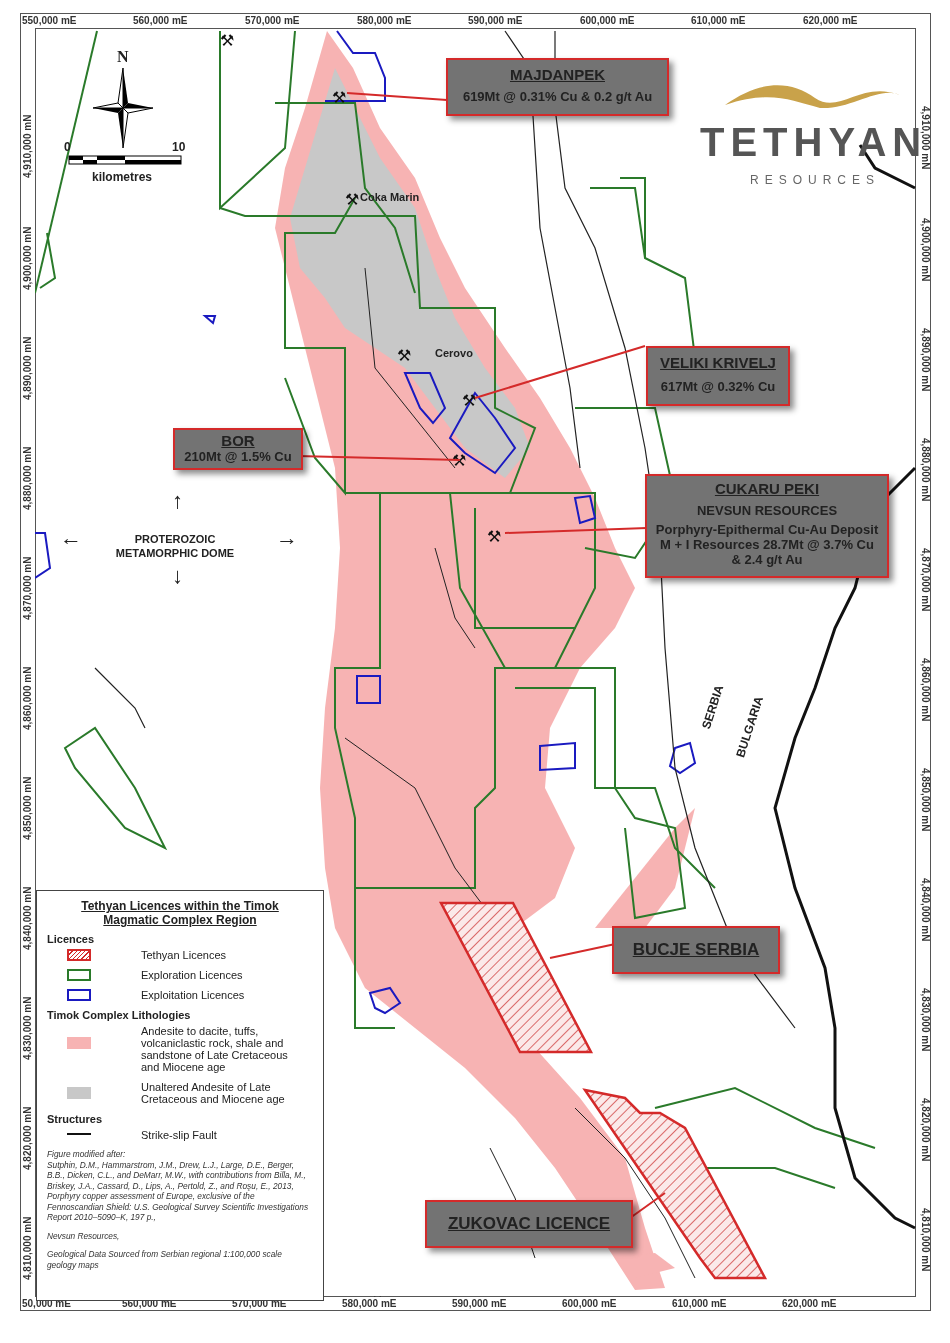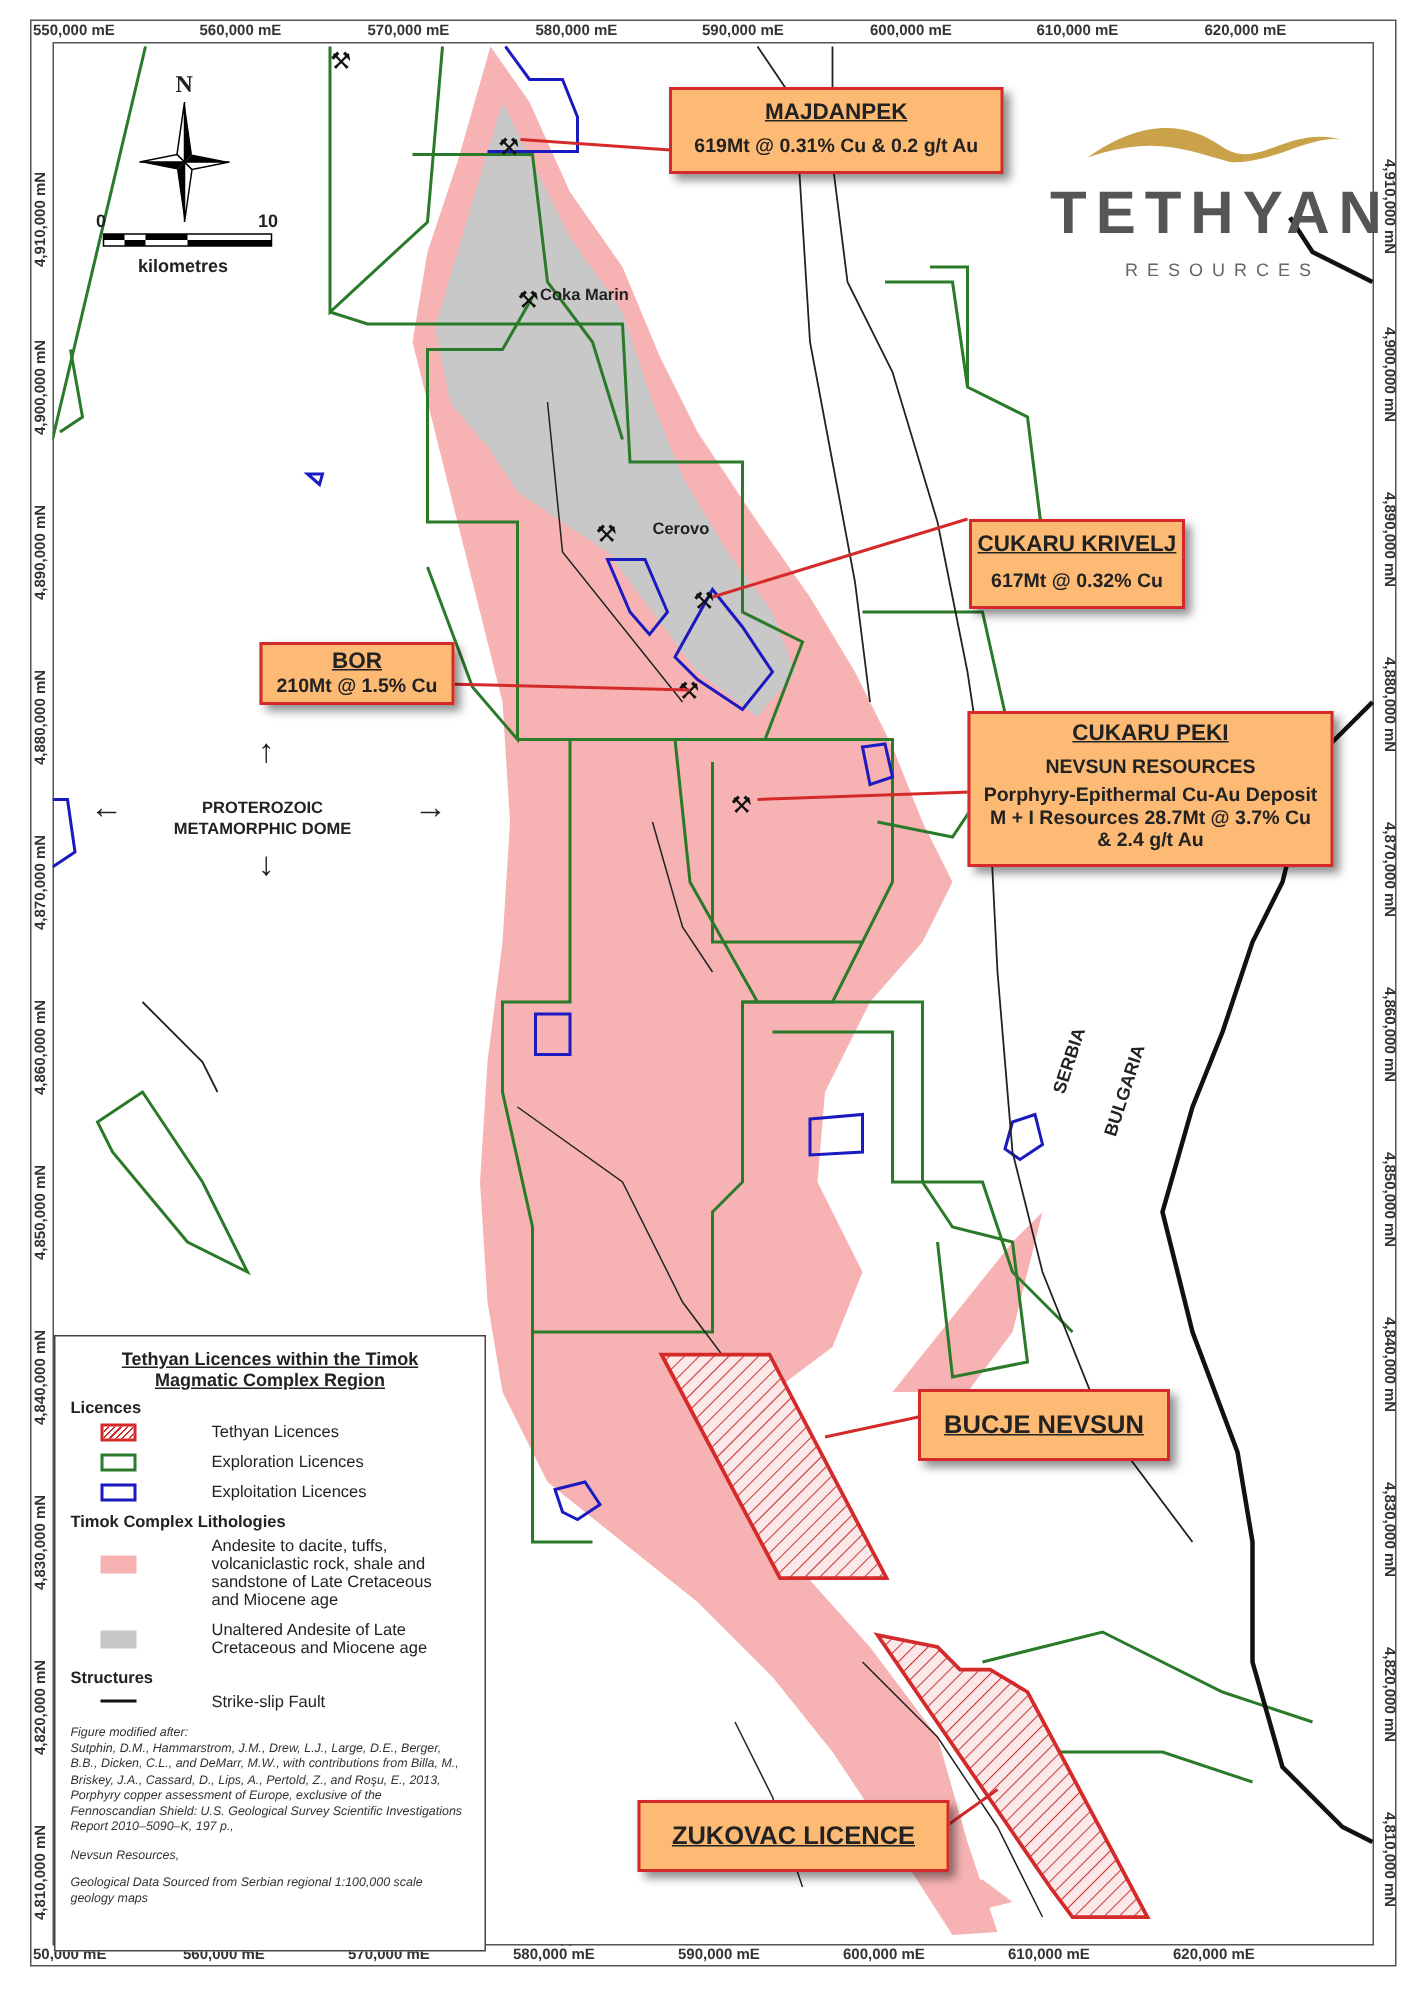--- a/index.html
+++ b/index.html
@@ -6,21 +6,21 @@
   body{width:950px;height:1343px;position:relative;overflow:hidden;font-family:"Liberation Sans",sans-serif;}
   .frame{position:absolute;left:20px;top:13px;width:911px;height:1298px;border:1px solid #555;box-sizing:border-box;}
   .inner{position:absolute;left:35px;top:28px;width:881px;height:1269px;border:1px solid #555;box-sizing:border-box;}
   .tick-top,.tick-bot{position:absolute;font-size:10px;font-weight:bold;color:#333;white-space:nowrap;}
   .tick-top{top:15px;}
   .tick-bot{top:1298px;font-size:10px;}
   .tick-l,.tick-r{position:absolute;font-size:10px;font-weight:bold;color:#333;white-space:nowrap;width:0;height:0;}
   .tick-l span{display:block;transform:rotate(-90deg);transform-origin:left top;white-space:nowrap;}
   .tick-r span{display:block;transform:rotate(90deg);transform-origin:left top;white-space:nowrap;}
   svg.map{position:absolute;left:35px;top:28px;}
-  .callout{position:absolute;background:#fdba74;border:2px solid #d42a2a;box-shadow:4px 4px 6px rgba(0,0,0,.45);text-align:center;font-weight:bold;color:#222;box-sizing:border-box;}
+  .callout{position:absolute;background:#737373;border:2px solid #d42a2a;box-shadow:4px 4px 6px rgba(0,0,0,.45);text-align:center;font-weight:bold;color:#222;box-sizing:border-box;}
   .callout .t{text-decoration:underline;font-size:15px;display:block;}
   .callout .s{font-size:13px;display:block;}
   .legend{position:absolute;left:36px;top:890px;width:288px;height:411px;background:#fff;border:1px solid #444;box-sizing:border-box;padding:8px 10px;color:#222;}
   .legend h3{margin:0 0 6px;text-align:center;font-size:12px;text-decoration:underline;font-weight:bold;line-height:14px;}
   .legend .sec{font-weight:bold;font-size:11px;margin:6px 0 4px;}
   .legend .row{display:flex;align-items:flex-start;margin:4px 0 8px;font-size:11px;}
   .legend .sw{width:24px;height:12px;margin:0 50px 0 20px;flex:none;box-sizing:border-box;}
   .legend .refs{font-size:8.3px;font-style:italic;line-height:10.5px;margin-top:8px;color:#333;}
   .logo{position:absolute;left:700px;top:30px;width:230px;height:110px;margin-top:40px;}
   .logo .name{position:absolute;left:0;top:50px;font-size:40px;letter-spacing:6px;color:#555;font-weight:bold;}
@@ -254,36 +254,36 @@
 <div class="dome" style="width:150px">PROTEROZOIC METAMORPHIC DOME</div>
 
 <div class="country" style="left:690px;top:700px;transform:rotate(-72deg)">SERBIA</div>
 <div class="country" style="left:718px;top:720px;transform:rotate(-72deg)">BULGARIA</div>
 
 <div class="callout" style="left:446px;top:58px;width:223px;height:58px;padding-top:6px">
   <span class="t">MAJDANPEK</span>
   <span class="s" style="margin-top:6px">619Mt @ 0.31% Cu &amp; 0.2 g/t Au</span>
 </div>
 <div class="callout" style="left:646px;top:346px;width:144px;height:60px;padding-top:6px">
-  <span class="t">CUKARU KRIVELJ</span>
+  <span class="t">VELIKI KRIVELJ</span>
   <span class="s" style="margin-top:8px">617Mt @ 0.32% Cu</span>
 </div>
 <div class="callout" style="left:173px;top:428px;width:130px;height:42px;padding-top:2px">
   <span class="t">BOR</span>
   <span class="s">210Mt @ 1.5% Cu</span>
 </div>
 <div class="callout" style="left:645px;top:474px;width:244px;height:104px;padding-top:4px">
   <span class="t">CUKARU PEKI</span>
   <span class="s" style="margin-top:6px">NEVSUN RESOURCES</span>
   <span class="s" style="margin-top:4px">Porphyry-Epithermal Cu-Au Deposit</span>
   <span class="s">M + I Resources 28.7Mt @ 3.7% Cu</span>
   <span class="s">&amp; 2.4 g/t Au</span>
 </div>
 <div class="callout" style="left:612px;top:926px;width:168px;height:48px;padding-top:12px">
-  <span class="t" style="font-size:17px">BUCJE NEVSUN</span>
+  <span class="t" style="font-size:17px">BUCJE SERBIA</span>
 </div>
 <div class="callout" style="left:425px;top:1200px;width:208px;height:48px;padding-top:12px">
   <span class="t" style="font-size:17px">ZUKOVAC LICENCE</span>
 </div>
 
 <div class="legend">
   <h3><span>Tethyan Licences within the Timok</span><br><span>Magmatic Complex Region</span></h3>
   <div class="sec">Licences</div>
   <div class="row">
     <div class="sw" style="border:2px solid #d42a2a;background:repeating-linear-gradient(135deg,#fff 0 2px,#d42a2a 2px 3px)"></div>

